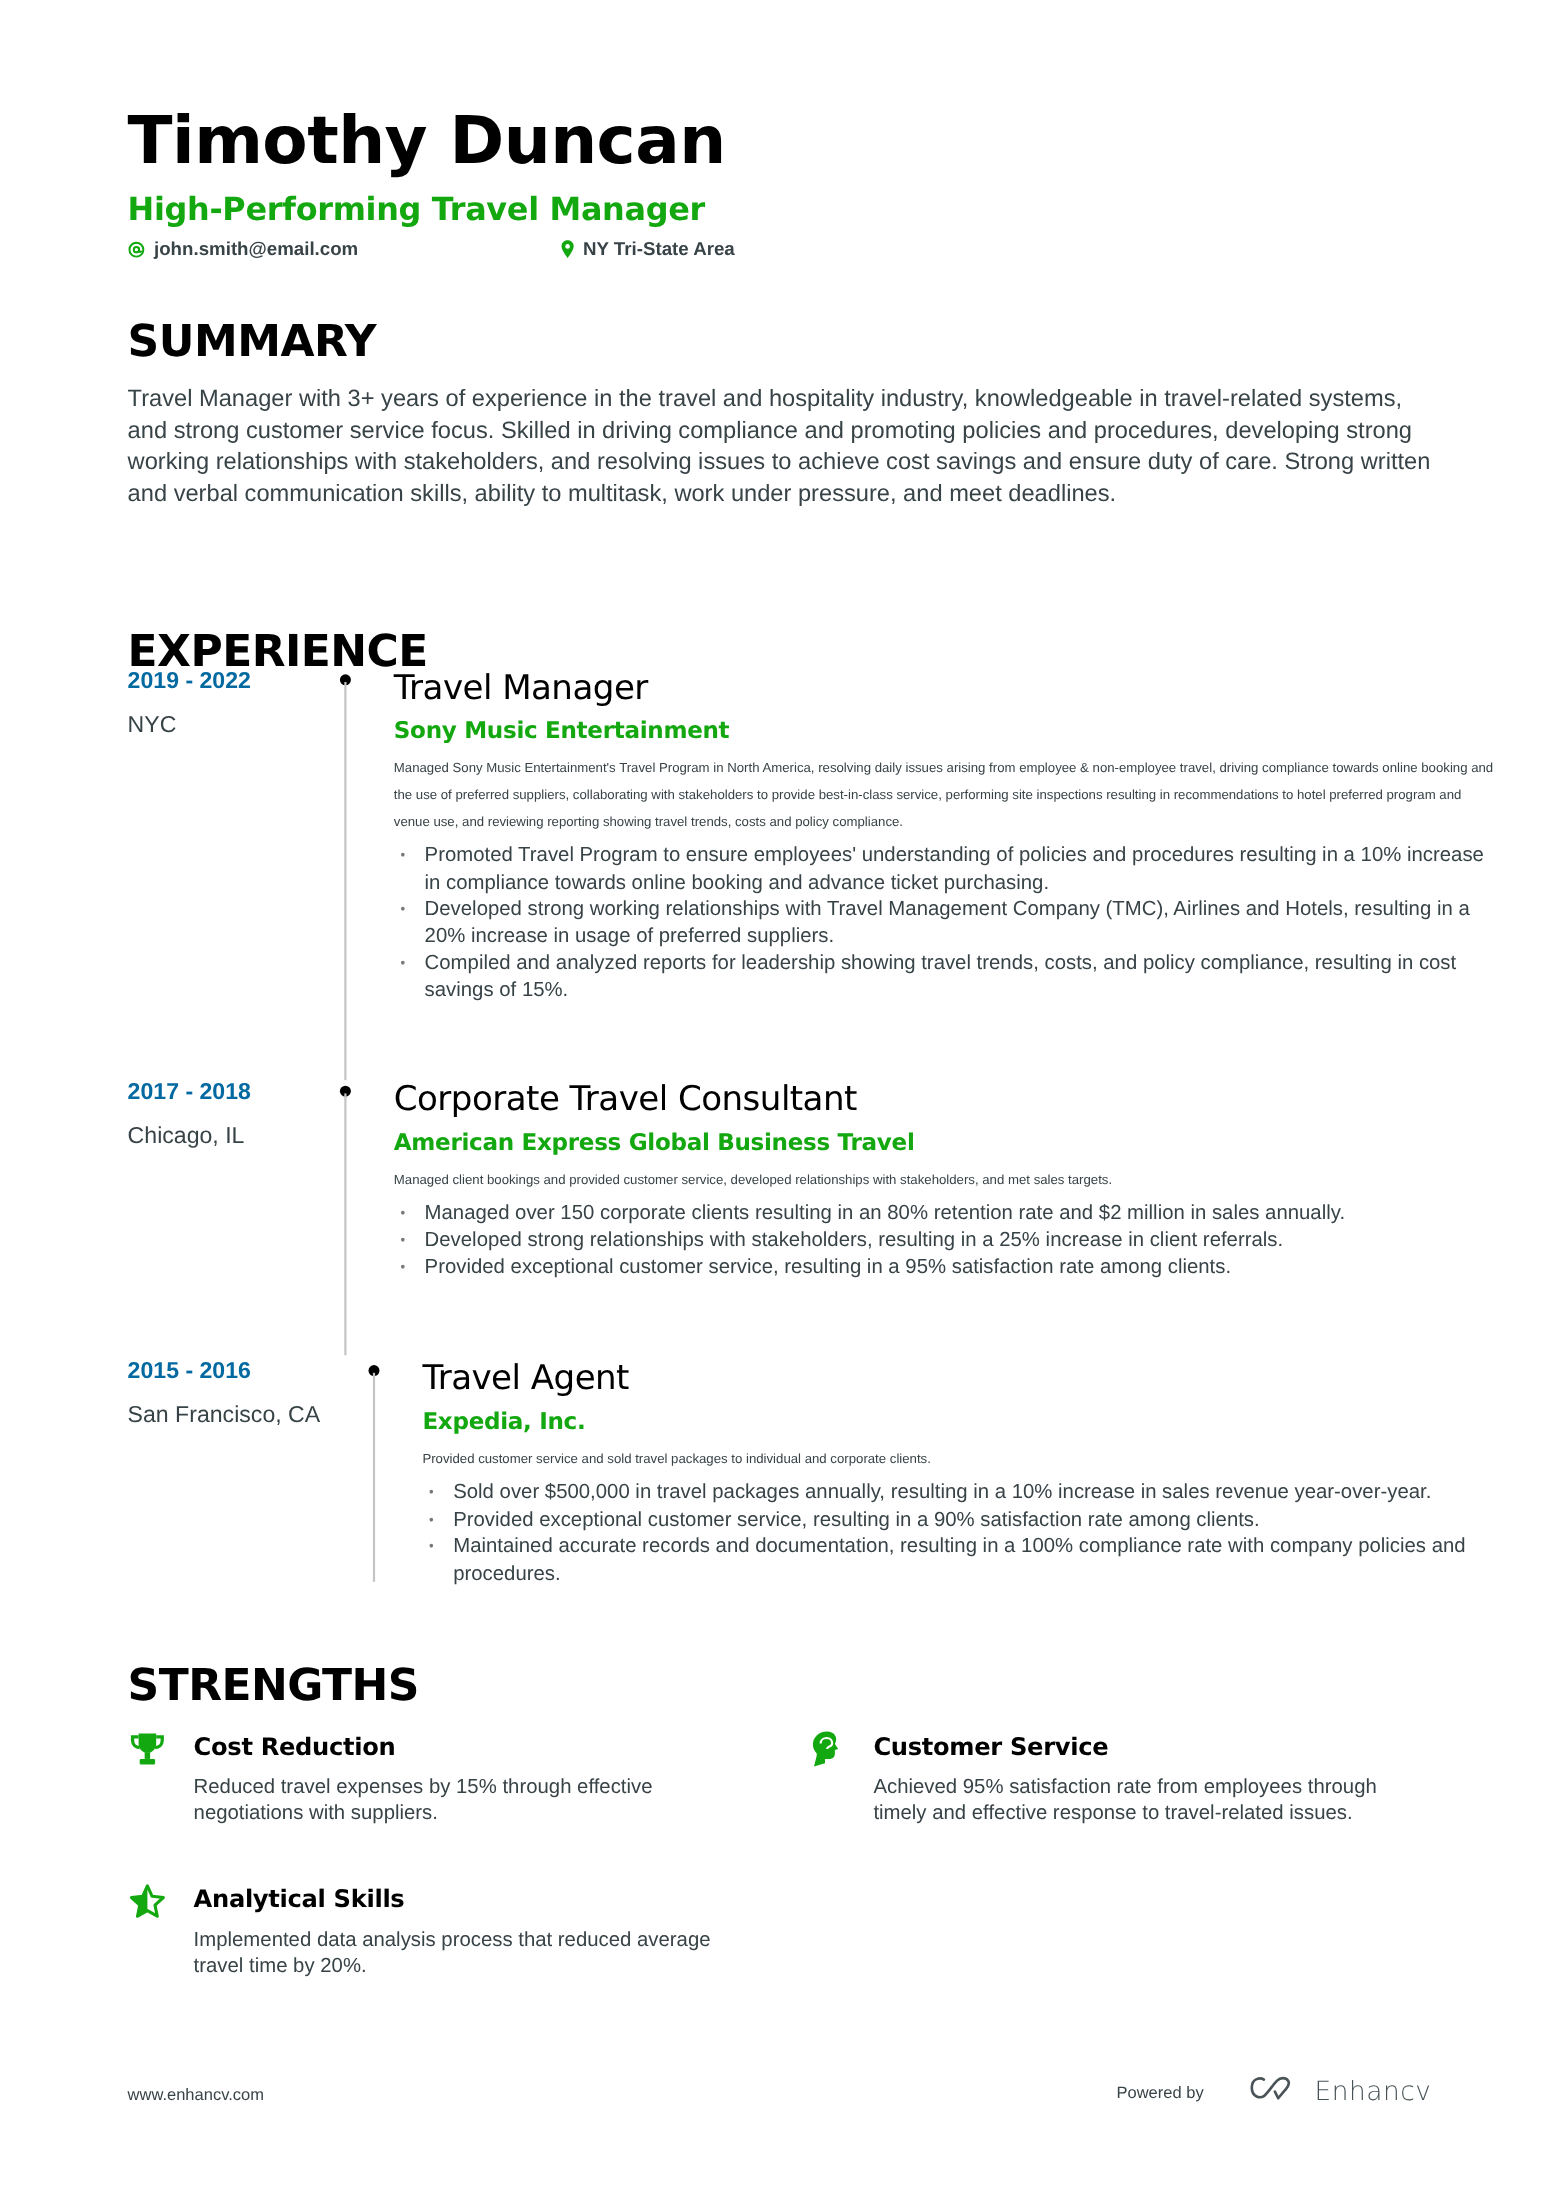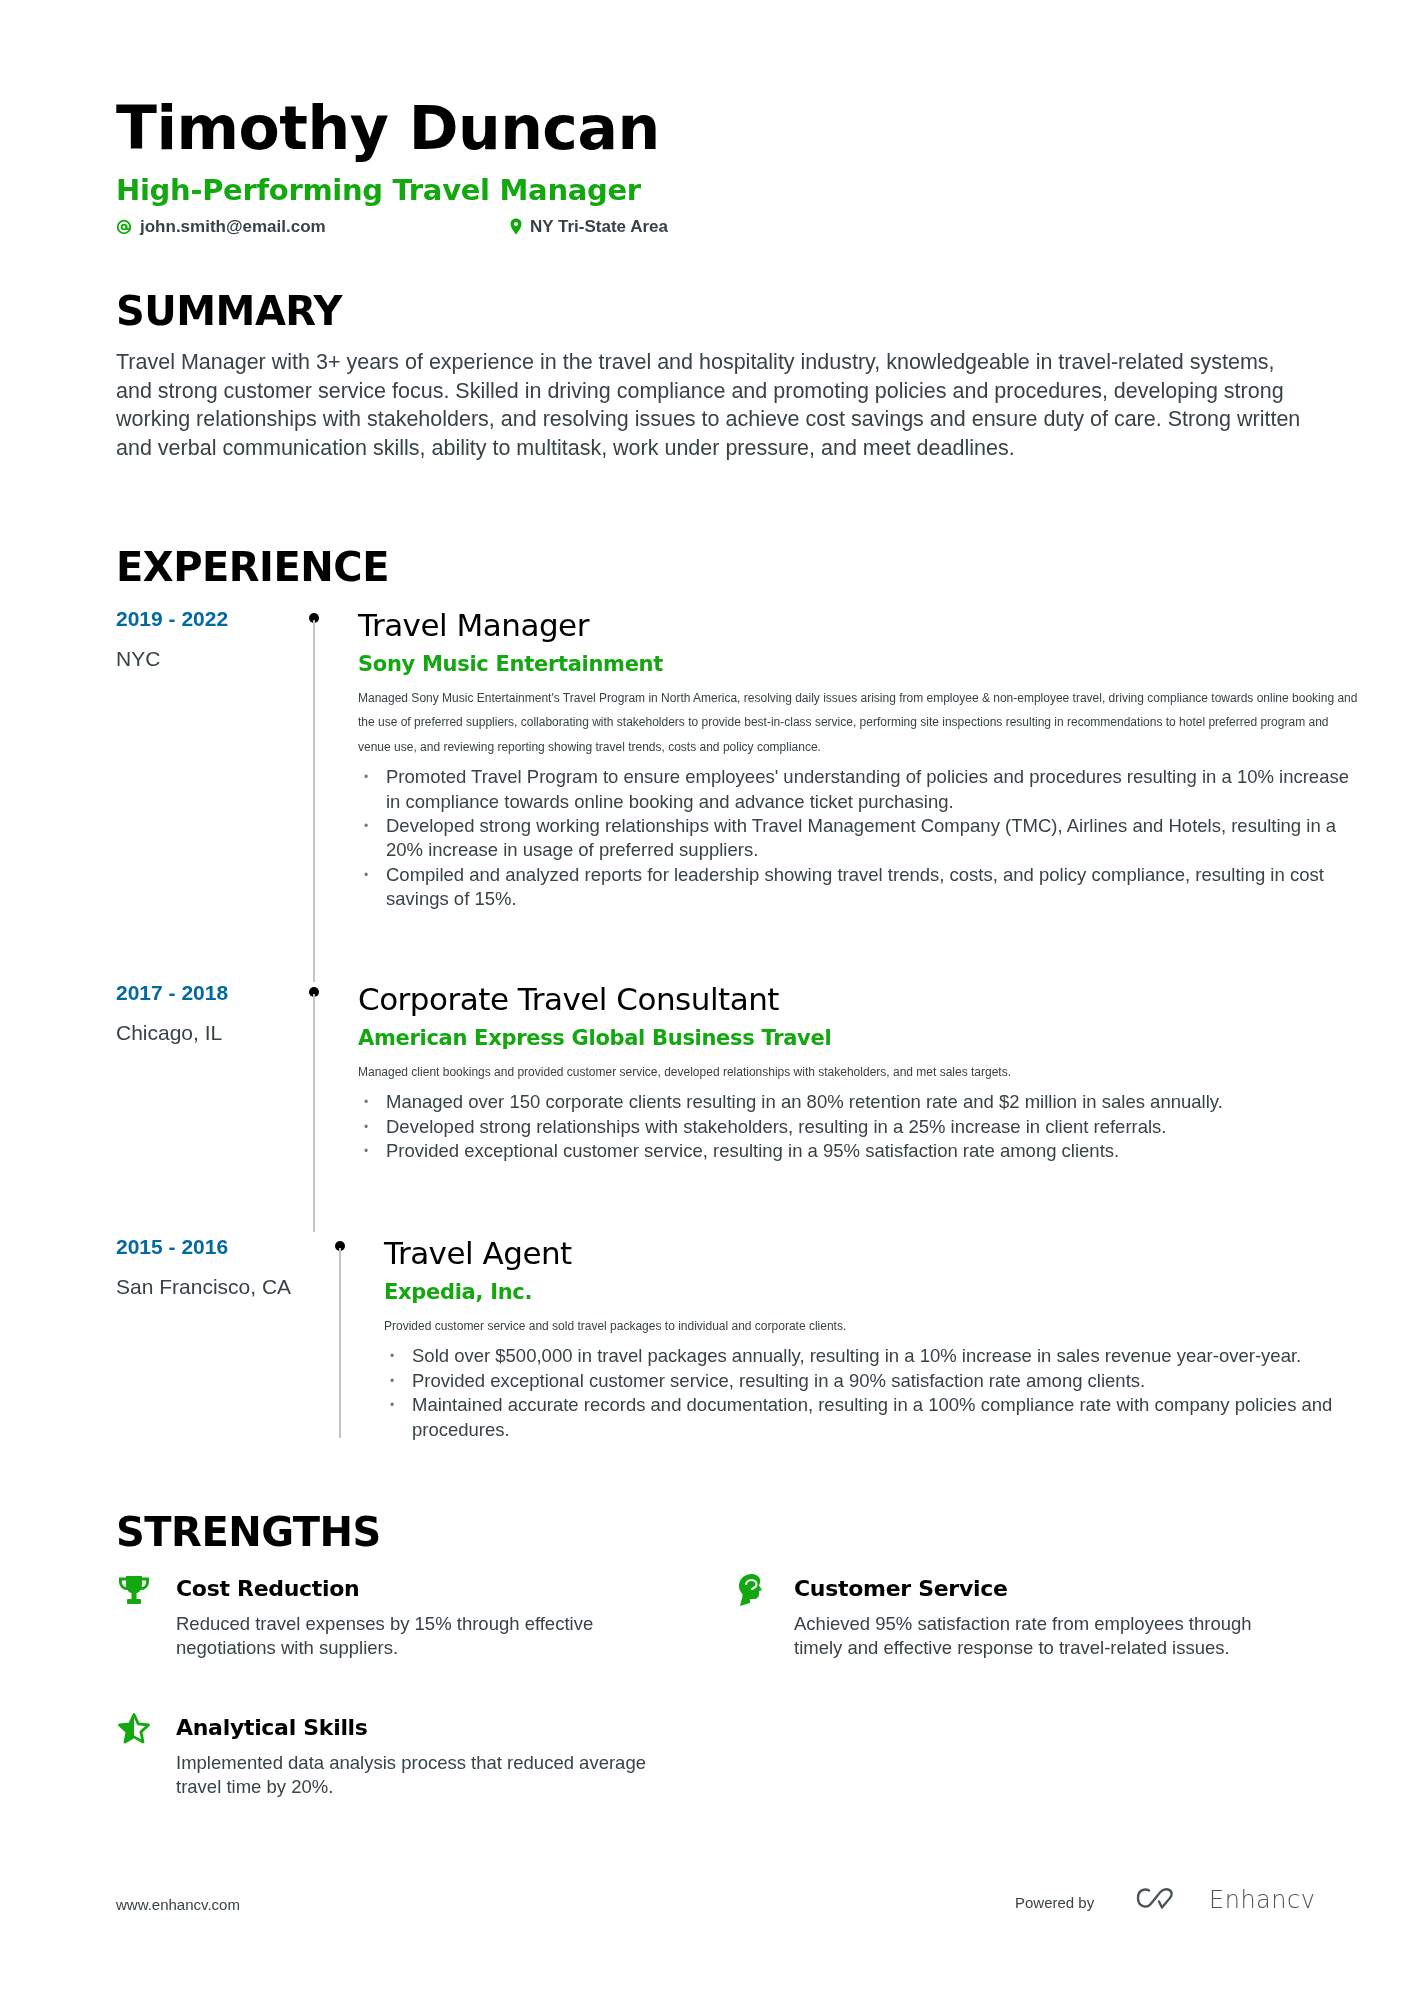--- a/index.html
+++ b/index.html
@@ -37,21 +37,21 @@
 
   
   .strength { position: absolute; width: 500px; }
   .strength .s-icon { position: absolute; left: 0; top: 0; width: 36px; height: 36px; display: flex; align-items: center; justify-content: center; }
   .strength .s-title { position: absolute; left: 60px; top: 6px; font-size: 22px; font-weight: 700; color: #000; line-height: 1; font-family: "DejaVu Sans", sans-serif; letter-spacing: -0.3px; white-space: nowrap; }
   .strength .s-desc { position: absolute; left: 60px; top: 40px; width: 470px; font-size: 18.5px; line-height: 24.4px; color: #384347; }
 
   
   .footer-url { position: absolute; left: 116px; top: 1897px; font-size: 15px; color: #384347; line-height: 1; }
   .powered { position: absolute; left: 1015px; top: 1895px; font-size: 15px; color: #384347; line-height: 1; }
-  .logo { position: absolute; left: 1135px; top: 1886px; display: flex; align-items: center; gap: 28px; }
+  .logo { position: absolute; left: 1135px; top: 1886px; display: flex; align-items: center; gap: 14px; }
   .logo .logo-text { font-size: 24px; color: #4a5458; line-height: 1; letter-spacing: 0.5px; font-family: "DejaVu Sans", sans-serif; font-weight: 300; }
 </style>
 </head>
 <body>
 
 <div class="page">
 
   <div class="name">Timothy Duncan</div>
   <div class="headline">High-Performing Travel Manager</div>
 
@@ -72,21 +72,21 @@
           <path d="M6 0.5C2.9 0.5 0.5 2.9 0.5 5.9 0.5 10 6 16.5 6 16.5S11.5 10 11.5 5.9C11.5 2.9 9.1 0.5 6 0.5Z" fill="#13a80f"></path>
           <circle cx="6" cy="6" r="2.1" fill="#fff"></circle>
         </svg>
     </span>
     <span>NY Tri-State Area</span>
   </div>
 
   <div class="section-title" style="top:291px;">SUMMARY</div>
   <div class="summary-text">Travel Manager with 3+ years of experience in the travel and hospitality industry, knowledgeable in travel-related systems, and strong customer service focus. Skilled in driving compliance and promoting policies and procedures, developing strong working relationships with stakeholders, and resolving issues to achieve cost savings and ensure duty of care. Strong written and verbal communication skills, ability to multitask, work under pressure, and meet deadlines.</div>
 
-  <div class="section-title" style="top:547px;">EXPERIENCE</div>
+  <div class="section-title" style="top:572px;">EXPERIENCE</div>
 
   <div class="exp" style="top:608px;">
     <div class="dates">2019 - 2022</div>
     <div class="location">NYC</div>
     <div class="dot" style="left:193px;"></div>
     <div class="line" style="left:197px; height:362px;"></div>
     <div class="content" style="left:242px; width:1000px;">
       <div class="role">Travel Manager</div>
       <div class="company">Sony Music Entertainment</div>
       <div class="desc">Managed Sony Music Entertainment's Travel Program in North America, resolving daily issues arising from employee &amp; non-employee travel, driving compliance towards online booking and the use of preferred suppliers, collaborating with stakeholders to provide best-in-class service, performing site inspections resulting in recommendations to hotel preferred program and venue use, and reviewing reporting showing travel trends, costs and policy compliance.</div>

